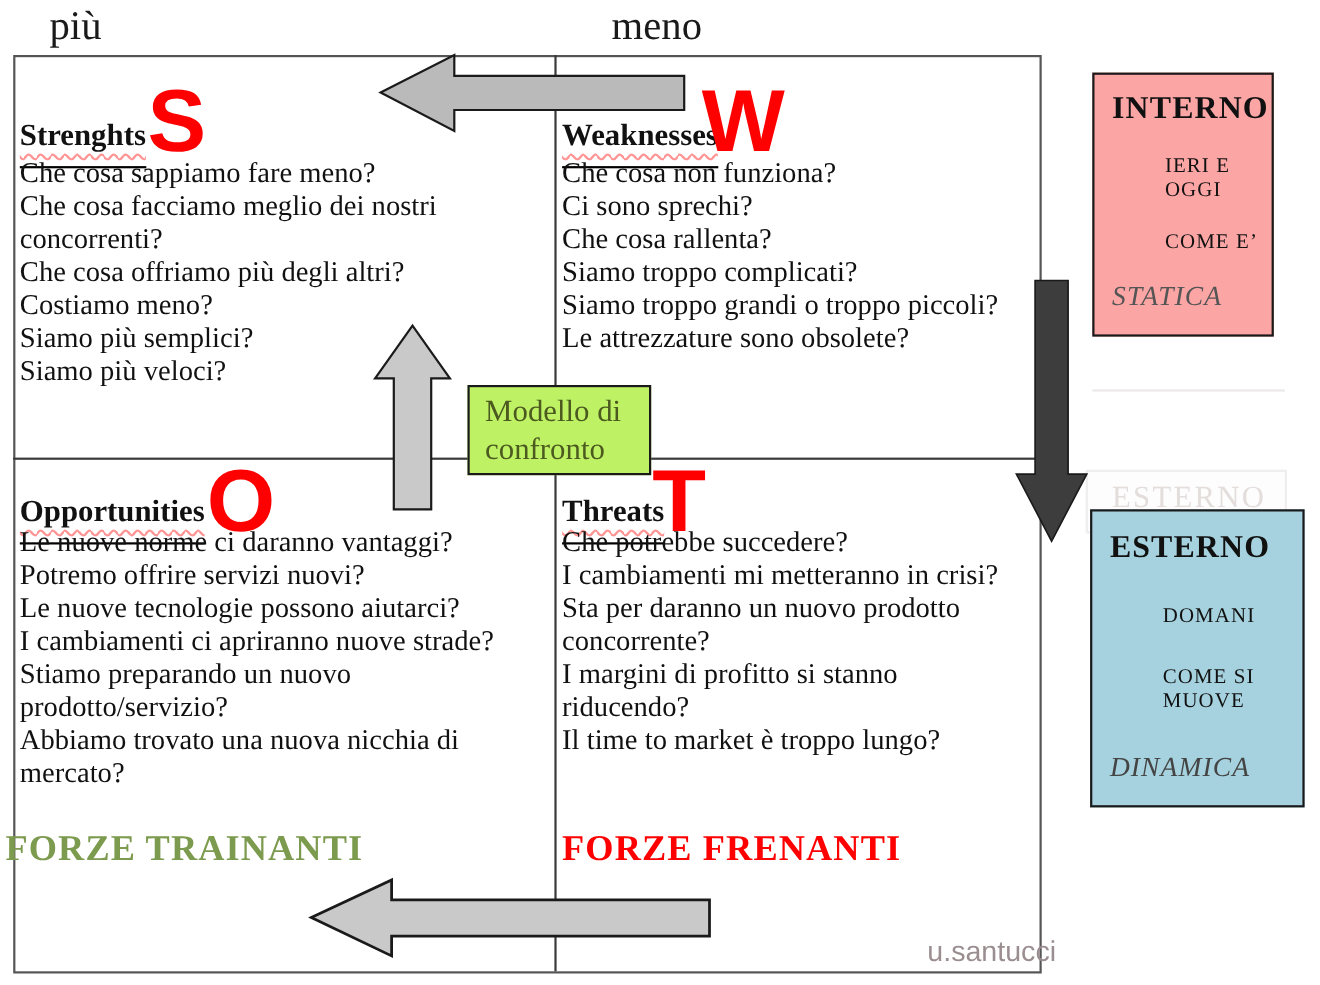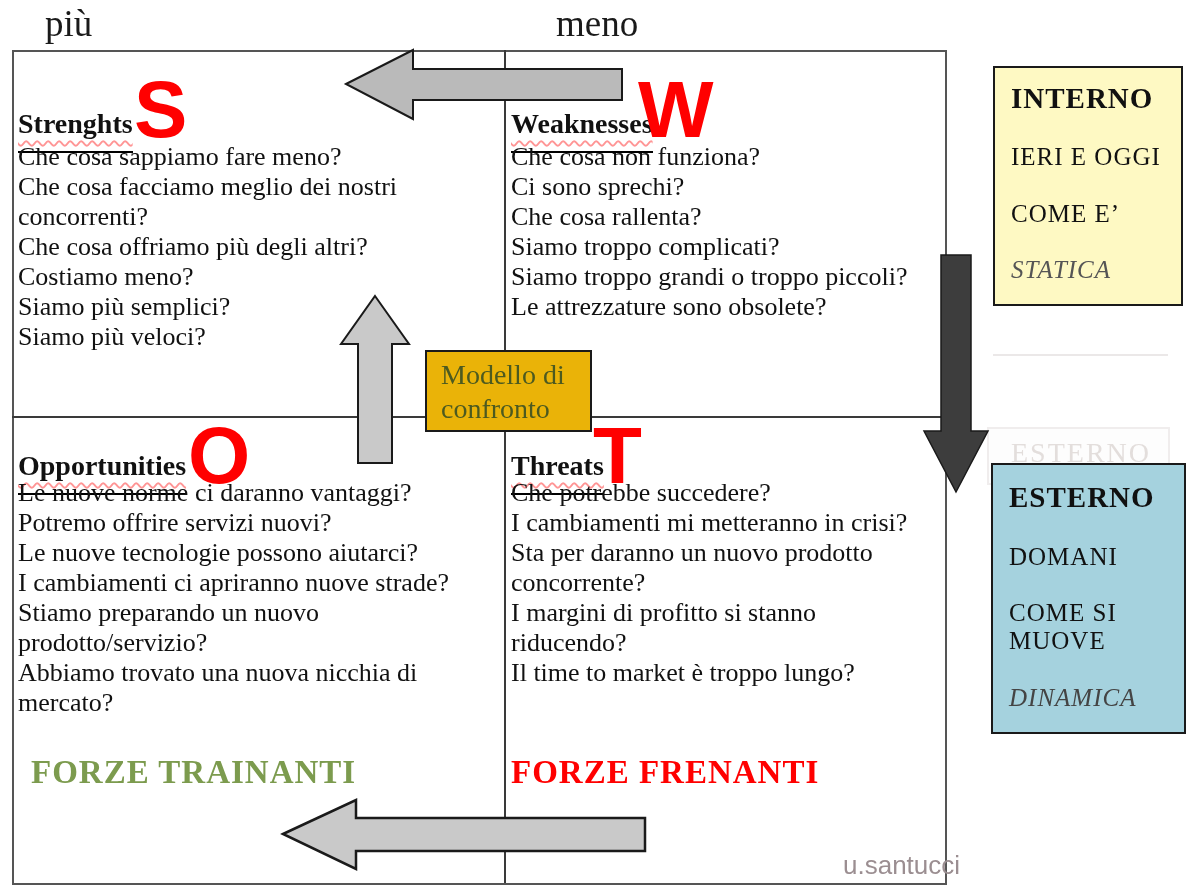--- a/index.html
+++ b/index.html
@@ -22,33 +22,33 @@
              text-decoration:underline wavy #ff9595; text-decoration-thickness:2px; text-underline-offset:7px; }
   .q-title-in { border-bottom:2px solid #000; padding-bottom:12px; }
   .q-body { font-size:26px; line-height:30px; z-index:2; }
   .big-letter { font-family:"Liberation Sans", sans-serif; font-weight:bold; font-size:80px;
                 line-height:80px; color:#ff0000; z-index:2; }
   .q-footer { font-size:33px; font-weight:bold; letter-spacing:1px; z-index:2; }
   #footer-trainanti { color:#7c9b4e; }
   #footer-frenanti { color:#ff0000; }
 
   
-  #model-box { left:425px; top:350px; width:167px; height:82px; background:#eab308;
+  #model-box { left:425px; top:350px; width:167px; height:82px; background:#bef264;
                border:2px solid #1a1a1a; z-index:4; font-size:28px; line-height:34px;
                color:#4c5a20; padding:6px 6px 0 14px; box-sizing:border-box; }
 
   
   .side-box { border:2px solid #1a1a1a; box-sizing:border-box; display:flex;
               flex-direction:column; justify-content:space-between; z-index:2; }
-  #interno-box { left:993px; top:66px; width:190px; height:240px; background:#fef9c3;
+  #interno-box { left:993px; top:66px; width:165px; height:240px; background:#fca5a5;
                  padding:14px 8px 20px 16px; }
   #esterno-box { left:991px; top:463px; width:195px; height:271px; background:#a5d2de;
                  padding:16px 8px 20px 16px; }
   .side-title { font-size:29px; font-weight:bold; letter-spacing:1px; }
-  .side-line { font-size:25px; letter-spacing:1px; }
+  .side-line { font-size:19px; letter-spacing:1px;margin-left:48px; }
   .side-italic { font-size:25px; font-style:italic; color:#555; letter-spacing:1px; }
   #gray-separator { left:993px; top:354px; width:175px; height:2px; background:#ebe8e8; z-index:0; }
   #ghost-box { left:987px; top:427px; width:183px; height:58px; background:#fdfdfd;
                border:2px solid #f0eded; z-index:1; box-sizing:border-box;
                padding:8px 0 0 22px; font-size:28px; letter-spacing:2px; color:#e3dedc; }
 
   
   #arrows { left:0; top:0; width:1200px; height:895px; z-index:3; pointer-events:none; }
 
   
@@ -98,21 +98,21 @@
   </div>
   <div class="abs big-letter" style="left:188px; top:416px;">O</div>
   <div class="abs q-body" style="left:18px; top:478px; width:484px;">
     <div>Le nuove norme ci daranno vantaggi?</div>
     <div>Potremo offrire servizi nuovi?</div>
     <div>Le nuove tecnologie possono aiutarci?</div>
     <div>I cambiamenti ci apriranno nuove strade?</div>
     <div>Stiamo preparando un nuovo prodotto/servizio?</div>
     <div>Abbiamo trovato una nuova nicchia di mercato?</div>
   </div>
-  <div class="abs q-footer" id="footer-trainanti" style="left:31px; top:754px;">FORZE TRAINANTI</div>
+  <div class="abs q-footer" id="footer-trainanti" style="left:5px; top:754px;">FORZE TRAINANTI</div>
 
   <div class="abs q-title" style="left:511px; top:450px;">
     <span class="q-title-in">Threats</span>
   </div>
   <div class="abs big-letter" style="left:593px; top:416px;">T</div>
   <div class="abs q-body" style="left:511px; top:478px; width:424px;">
     <div>Che potrebbe succedere?</div>
     <div>I cambiamenti mi metteranno in crisi?</div>
     <div>Sta per daranno un nuovo prodotto concorrente?</div>
     <div>I margini di profitto si stanno riducendo?</div>

